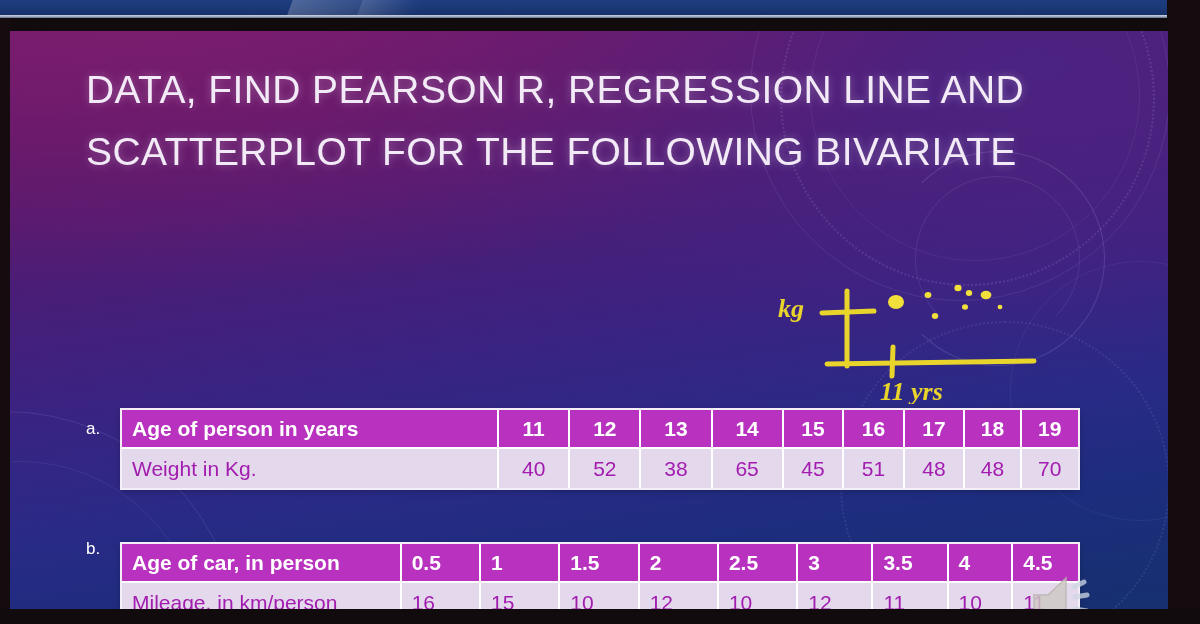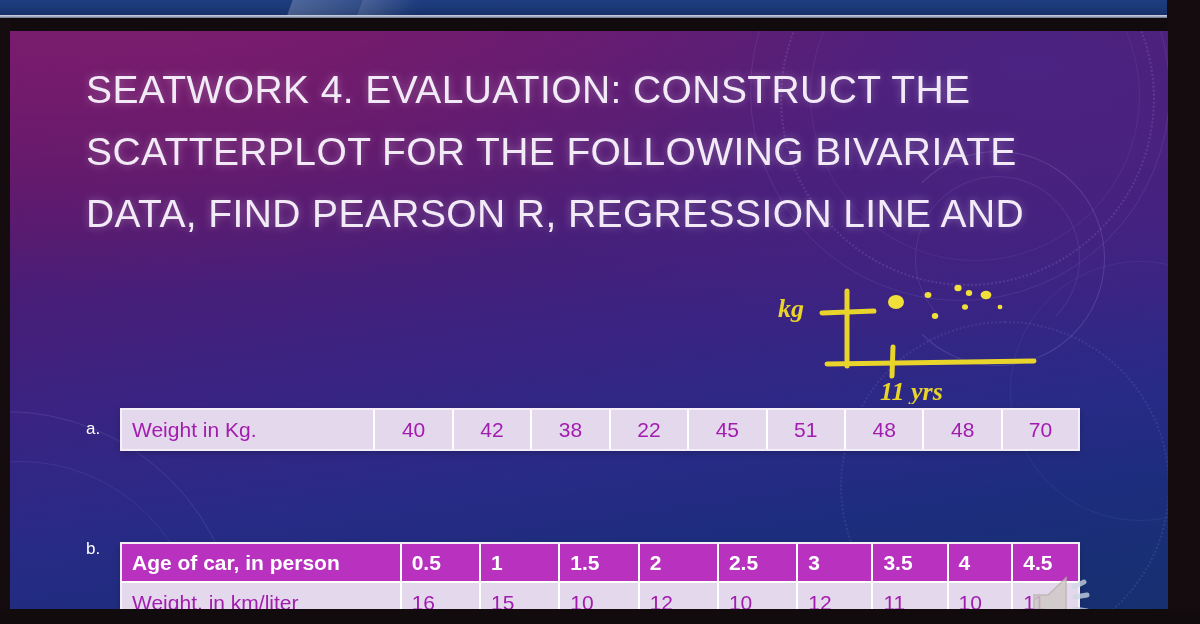--- a/index.html
+++ b/index.html
@@ -110,23 +110,22 @@
     <div class="arc" id="a2"></div>
     <div class="arc" id="a3"></div>
     <div class="arc" id="a4"></div>
     <div class="arc" id="a5"></div>
     <div class="arc" id="a6"></div>
     <div class="arc" id="a7"></div>
     <div class="dashring" id="d1"></div>
     <div class="dashring" id="d2"></div>
 
     <div id="title">
-      <div>SEATWORK 4. EVALUATION: CONSTRUCT THE</div>
+      <div>DATA, FIND PEARSON R, REGRESSION LINE AND</div>
       <div>SCATTERPLOT FOR THE FOLLOWING BIVARIATE</div>
-      <div>DATA, FIND PEARSON R, REGRESSION LINE AND</div>
     </div>
 
     <svg id="ink" viewBox="0 0 300 135">
       <g stroke="#e8d42a" stroke-width="5" fill="none" stroke-linecap="round">
         <path d="M85,22 L85,97"></path>
         <path d="M60,44 L112,42"></path>
         <path d="M65,95 L272,92"></path>
         <path d="M131,78 L130,107"></path>
       </g>
       <g fill="#f2e03a" stroke="none">
@@ -141,26 +140,38 @@
       </g>
       <text x="16" y="48" fill="#e8d42a" font-family="'Liberation Serif',serif" font-size="26" font-style="italic" font-weight="bold">kg</text>
       <text x="118" y="131" fill="#e8d42a" font-family="'Liberation Serif',serif" font-size="26" font-style="italic" font-weight="bold">11 yrs</text>
     </svg>
 
     <div class="itemletter" id="letter-a">a.</div>
     <div class="itemletter" id="letter-b">b.</div>
 
     <table class="tbl" id="table-a">
       <tbody>
+          <tr class="hdr">
+        <td class="lbl" style="width:355px">Age of person in years</td>
+        <td class="num" style="width:67px">11</td>
+        <td class="num" style="width:67px">12</td>
+        <td class="num" style="width:67px">13</td>
+        <td class="num" style="width:67px">14</td>
+        <td class="num" style="width:57px">15</td>
+        <td class="num" style="width:57px">16</td>
+        <td class="num" style="width:57px">17</td>
+        <td class="num" style="width:53px">18</td>
+        <td class="num" style="width:53px">19</td>
+      </tr>
       <tr class="val">
         <td class="lbl">Weight in Kg.</td>
         <td class="num">40</td>
-        <td class="num">42</td>
+        <td class="num">52</td>
         <td class="num">38</td>
-        <td class="num">22</td>
+        <td class="num">65</td>
         <td class="num">45</td>
         <td class="num">51</td>
         <td class="num">48</td>
         <td class="num">48</td>
         <td class="num">70</td>
       </tr>
     </tbody>
       </table>
 
     <table class="tbl" id="table-b">
@@ -171,21 +182,21 @@
         <td class="numl" style="width:76px">1</td>
         <td class="numl" style="width:76px">1.5</td>
         <td class="numl" style="width:76px">2</td>
         <td class="numl" style="width:76px">2.5</td>
         <td class="numl" style="width:72px">3</td>
         <td class="numl" style="width:72px">3.5</td>
         <td class="numl" style="width:62px">4</td>
         <td class="numl" style="width:62px">4.5</td>
       </tr>
       <tr class="val">
-        <td class="lbl">Weight, in km/liter</td>
+        <td class="lbl">Mileage, in km/person</td>
         <td class="numl">16</td>
         <td class="numl">15</td>
         <td class="numl">10</td>
         <td class="numl">12</td>
         <td class="numl">10</td>
         <td class="numl">12</td>
         <td class="numl">11</td>
         <td class="numl">10</td>
         <td class="numl">11</td>
       </tr>

